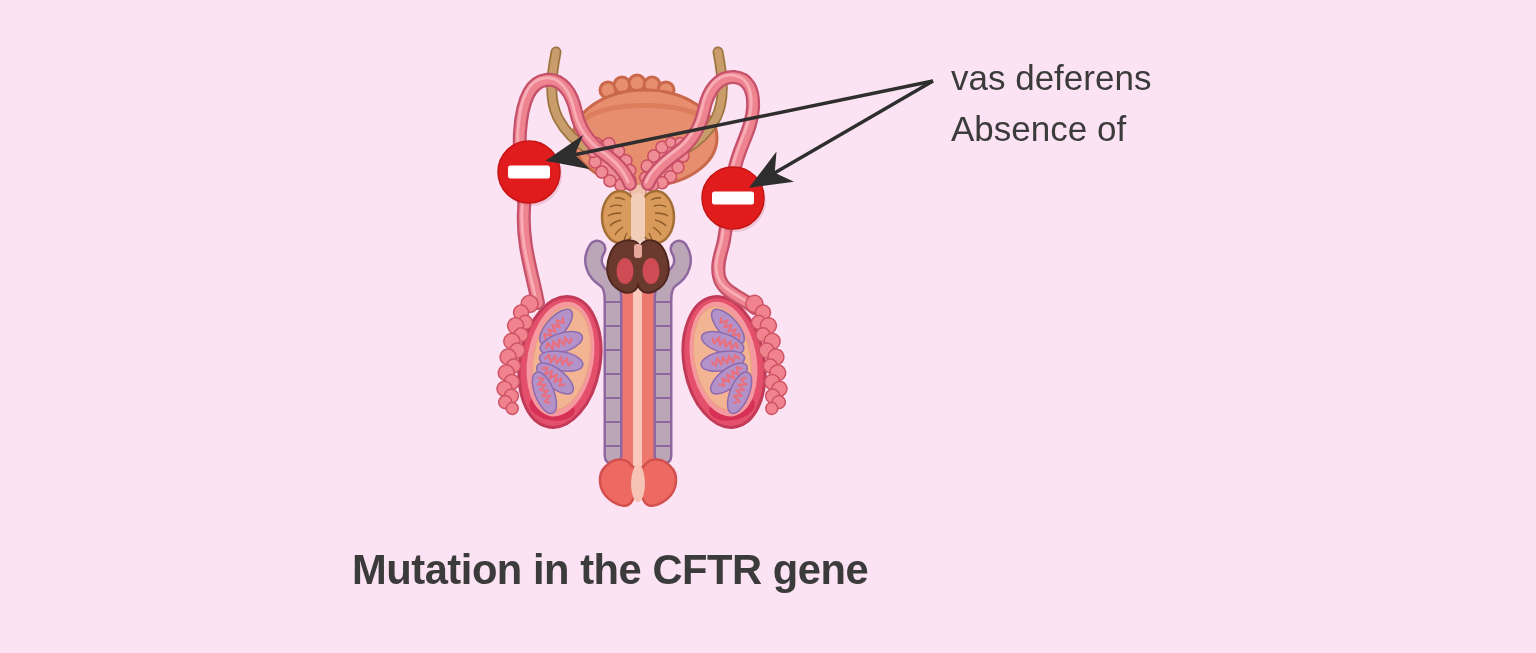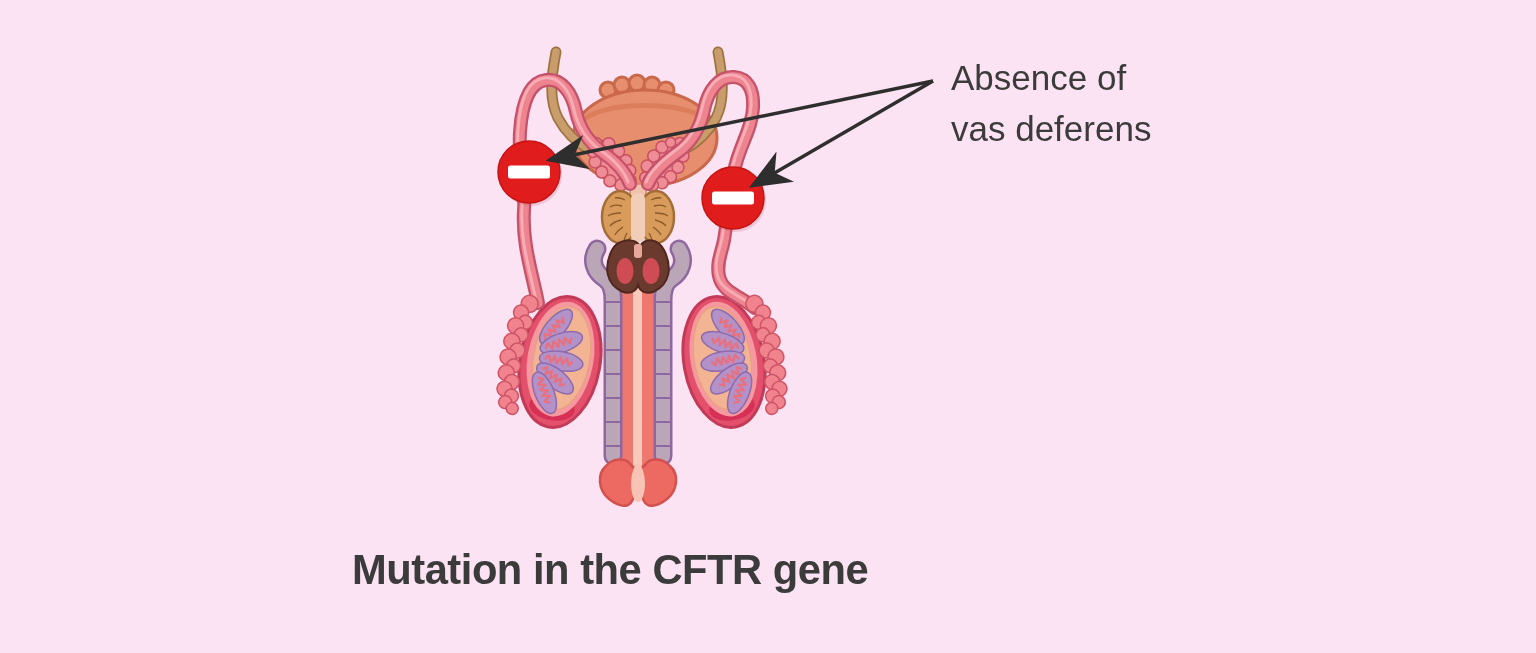--- a/index.html
+++ b/index.html
@@ -242,19 +242,19 @@
       <rect x="712" y="191.5" width="42" height="13" rx="2.5" fill="#ffffff"></rect>
     </g>
 
     <g stroke="#2e2e2e" stroke-width="3.5" fill="none">
       <path d="M933,81 L549,160" marker-end="url(#ah)"></path>
       <path d="M933,81 L752,186" marker-end="url(#ah)"></path>
     </g>
   </svg>
 
   <div class="annotation-label">
+    <div>vas deferens</div>
     <div>Absence of</div>
-    <div>vas deferens</div>
   </div>
 
   <div class="caption">Mutation in the CFTR gene</div>
 
 </div>
 
 </body></html>

